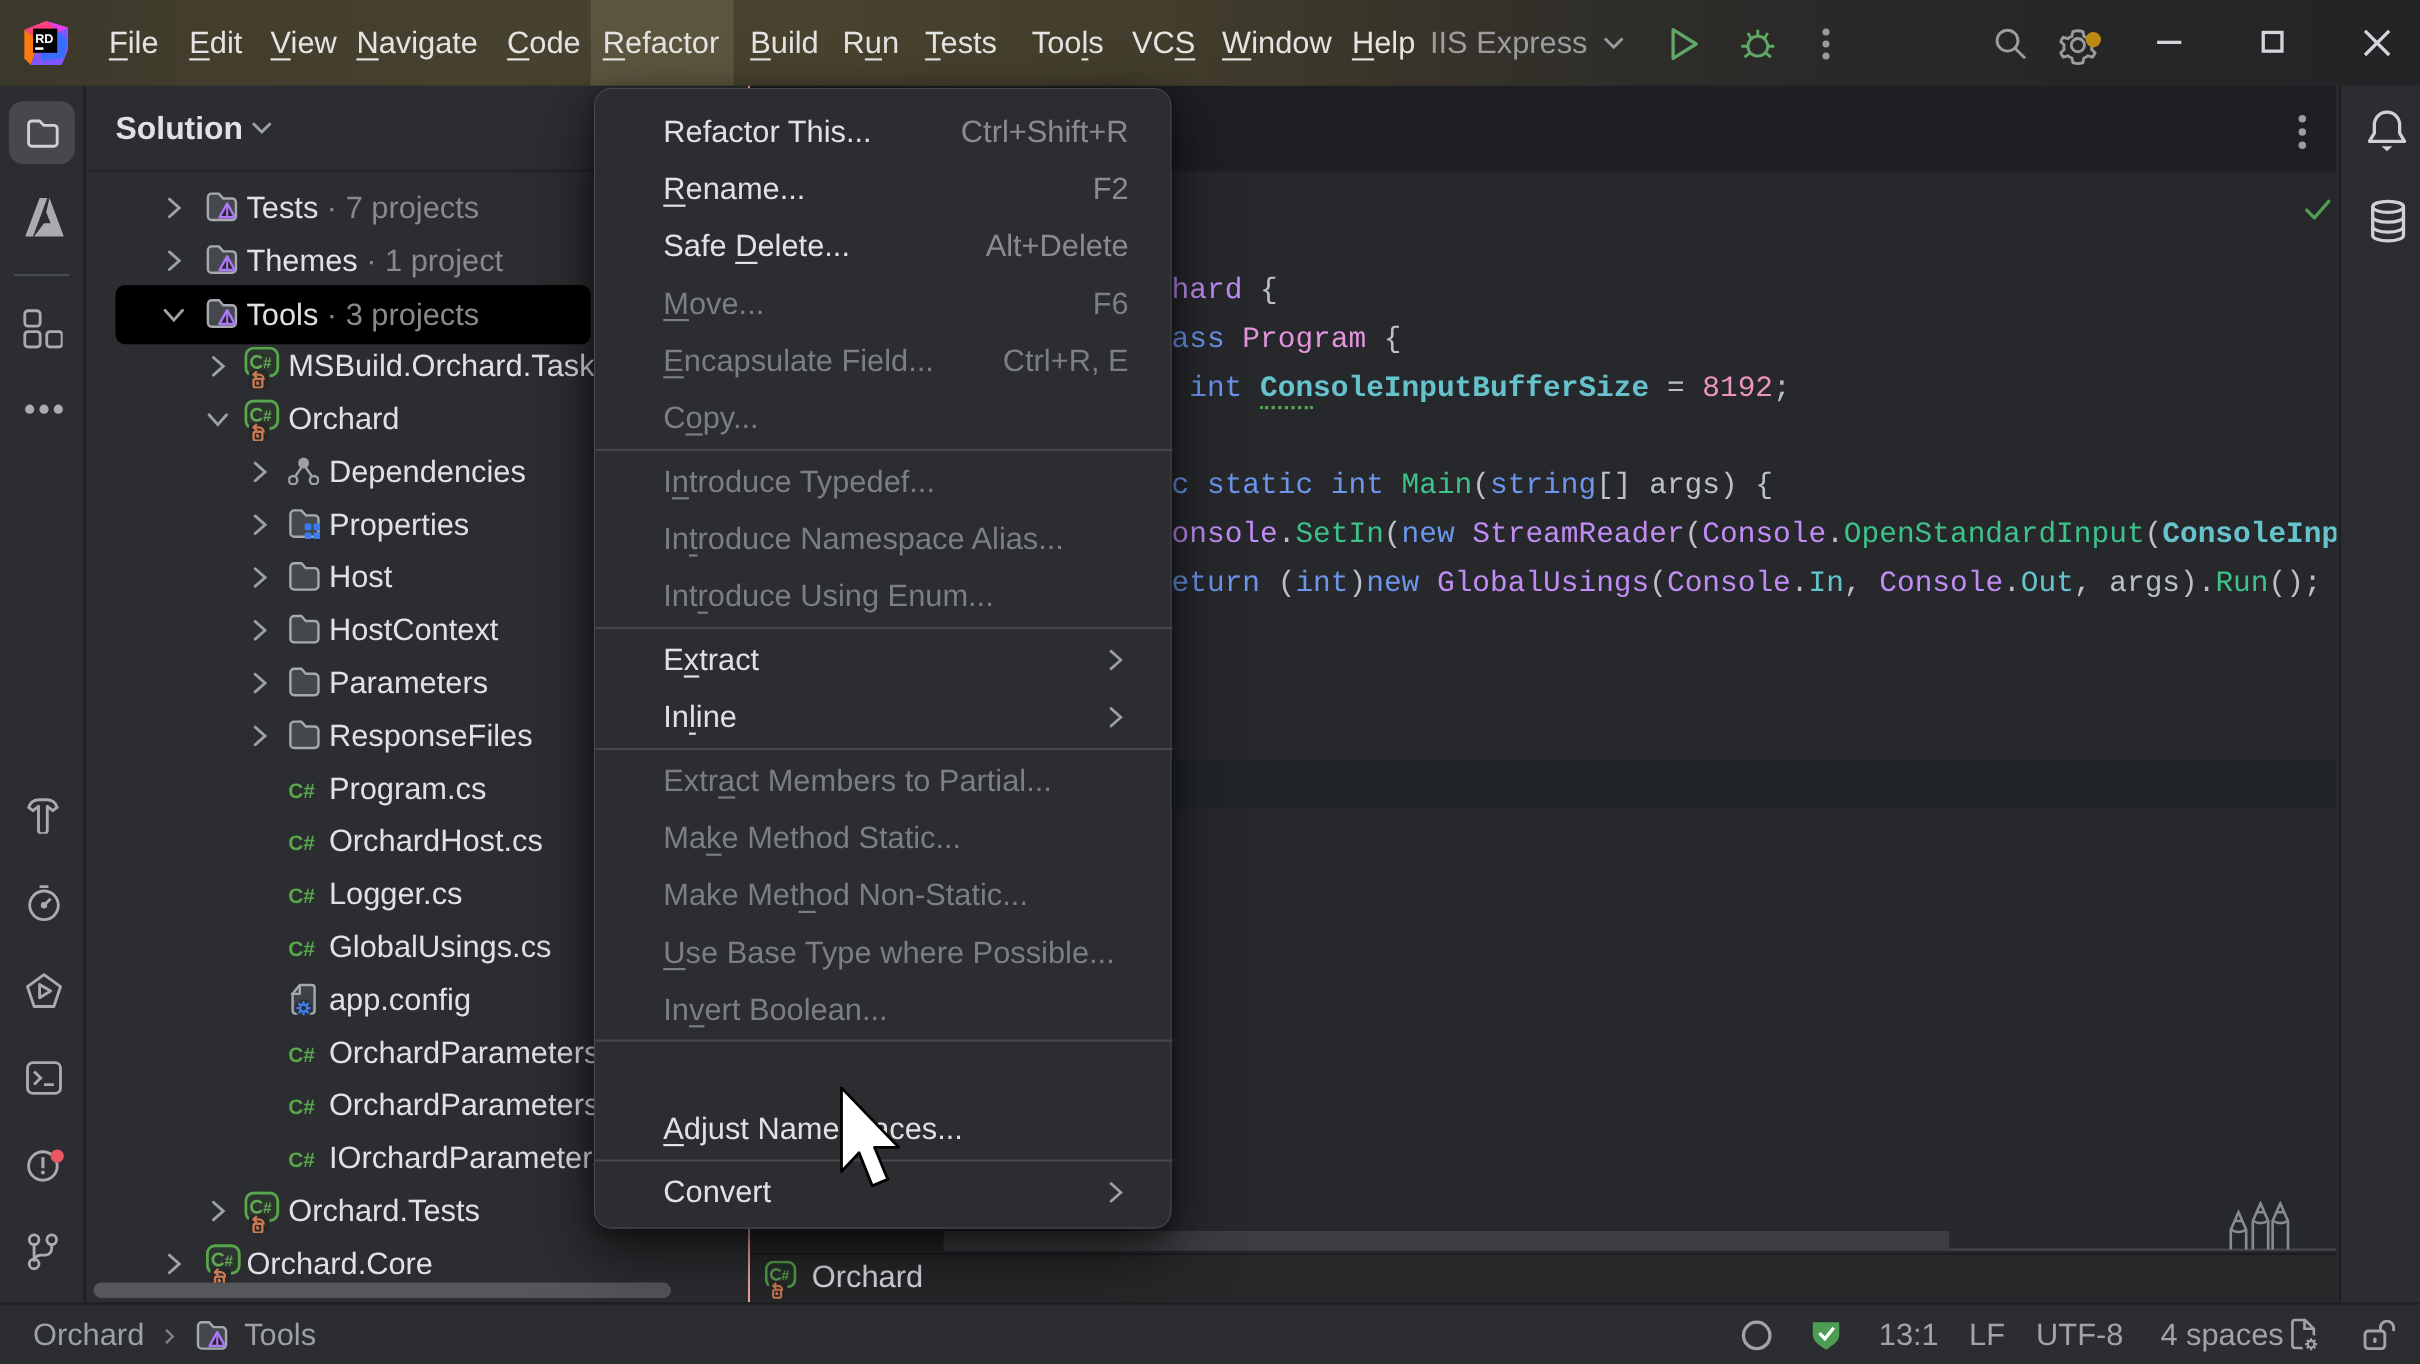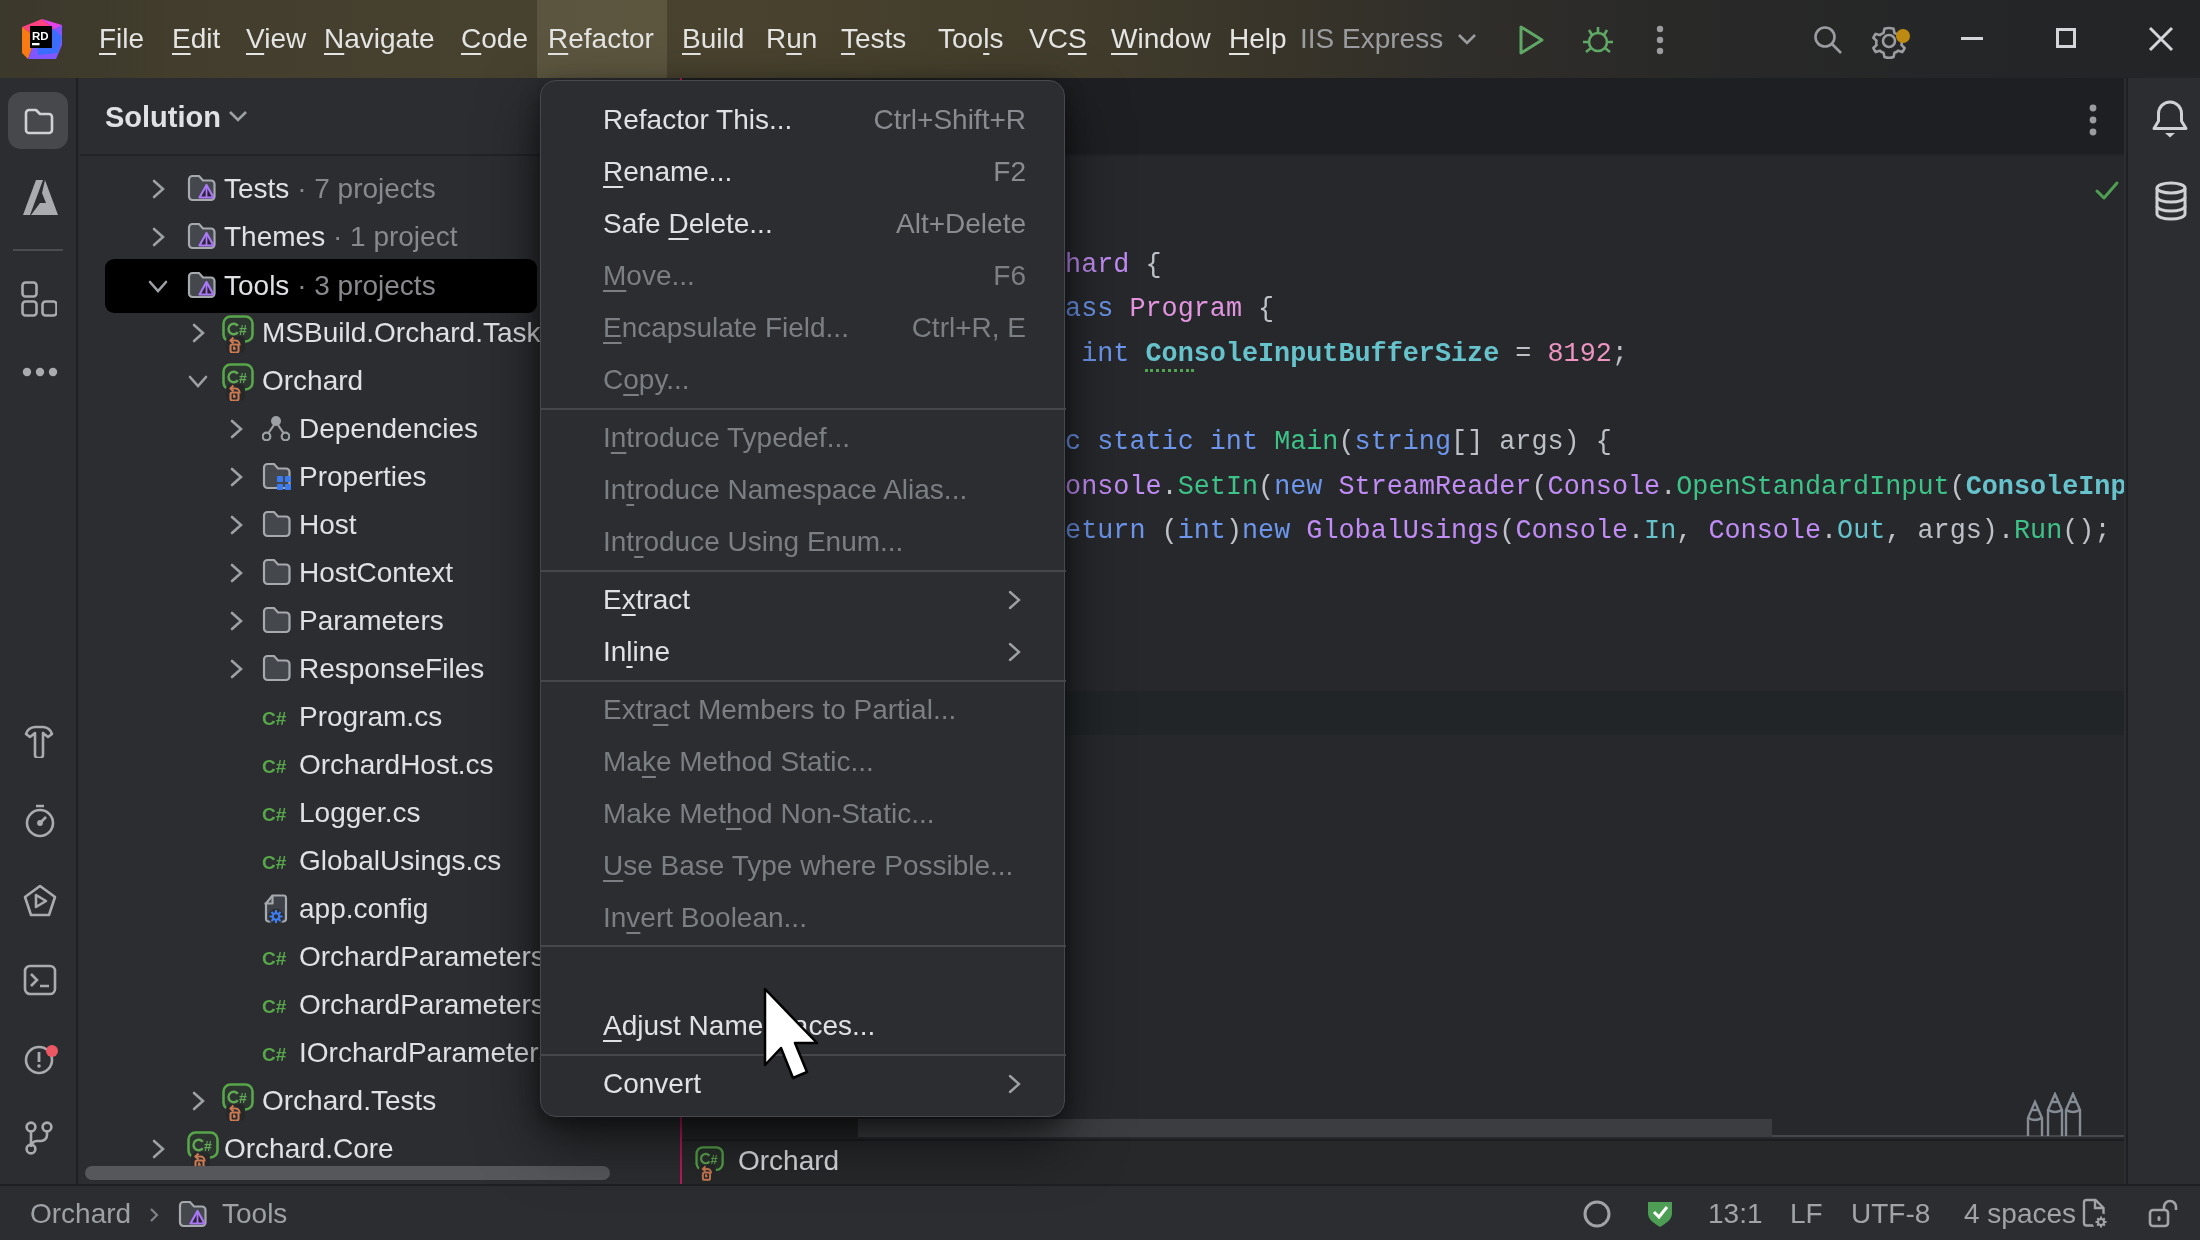--- a/index.html
+++ b/index.html
@@ -15,21 +15,21 @@
   #topbar { left:0; top:0; width:2200px; height:78px;
     background:linear-gradient(90deg,#3b382c 0%,#423d2c 8%,#474130 22%,#48422e 34%,#423d2c 48%,#383429 58%,#302e2a 66%,#292928 76%,#252627 88%,#232426 100%);
   }
   #topbar .mi { position:absolute; top:0; height:78px; line-height:78px; color:#e4e4e2; font-size:28px; }
   #refhl { left:537px; top:0; width:130px; height:78px; background:rgba(233,221,179,0.13); }
 
   
   #leftbar { left:0; top:78px; width:78px; height:1106px; background:#2b2d30; border-right:2px solid #1e1f22; }
 
   
-  #solpanel { left:80px; top:78px; width:602px; height:1106px; background:#2b2d30; border-right:2px solid #be185d; overflow:hidden;}
+  #solpanel { left:80px; top:78px; width:602px; height:1106px; background:#2b2d30; border-right:2px solid #fca5a5; overflow:hidden;}
   #solhead { position:absolute; left:0; top:0; width:100%; height:78px; border-bottom:2px solid #222326; }
   .row { position:absolute; height:48px; line-height:48px; white-space:pre; }
 
   
   #editor { left:682px; top:78px; width:1442px; height:1106px; background:#26282c; overflow:hidden; }
   #tabbar { position:absolute; left:0; top:0; width:100%; height:78px; background:#1e1f22; border-bottom:2px solid #222326;}
   .cl { position:absolute; left:174px; font-family:"Liberation Mono", monospace; font-size:26.8px; white-space:pre; color:#bdc1c7; }
   .kw { color:#6c95eb; } .cls { color:#c18cf5; } .clsp { color:#e294de; }
   .mth { color:#3dc288; } .prop { color:#66c3cc; } .cst { color:#66c3cc; font-weight:bold; } .num { color:#ed94c0; }
 

